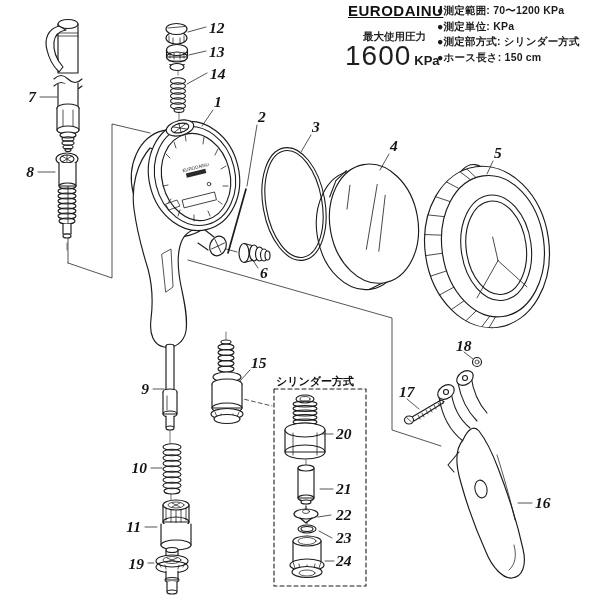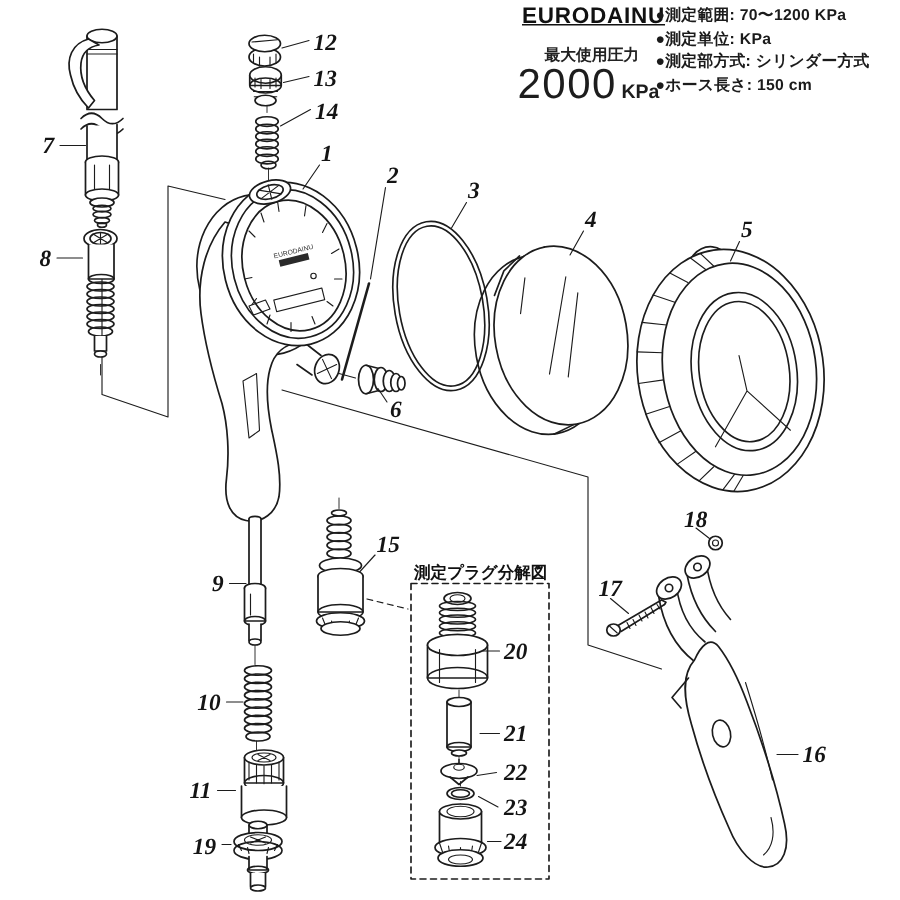--- a/index.html
+++ b/index.html
@@ -31,30 +31,30 @@
   .dialtext{font-family:"Liberation Sans",sans-serif;font-size:4.5px;fill:#2a2a2a;}
 </style>
 </head>
 <body>
 
 <div class="page">
 
   <div class="brand">EURODAINU</div>
   <div class="maxp-label">最大使用圧力</div>
   <div class="maxp-value">
-    <span class="num">2000</span><span class="unit">KPa</span>
+    <span class="num">1600</span><span class="unit">KPa</span>
   </div>
   <div class="specs">
     <div class="spec-line">●測定範囲: 70〜1200 KPa</div>
     <div class="spec-line">●測定単位: KPa</div>
     <div class="spec-line">●測定部方式: シリンダー方式</div>
     <div class="spec-line">●ホース長さ: 150 cm</div>
   </div>
 
-  <div class="inset-title">測定プラグ分解図</div>
+  <div class="inset-title">シリンダー方式</div>
 
   <svg width="600" height="600" viewBox="0 0 600 600">
 
     <g class="s t">
       <path d="M150,133 L112,124 L112,278 L68,263 M68,172 L68,263"></path>
       <path d="M188,260 L392,318 L392,430 L441,446"></path>
     </g>
     <path class="s t dash" d="M231,396 L272,406"></path>
 
     <path class="s t6" d="M177,44 v4 M178,68 v7 M179,112 v8 M170,334 v9 M170,430 v13 M171,494 v7 M173,547 v3 M226,332 v7 M306,460 v5 M306,501 v4 M307,521 v3 M307,536 v4 M67,243 v7"></path>

